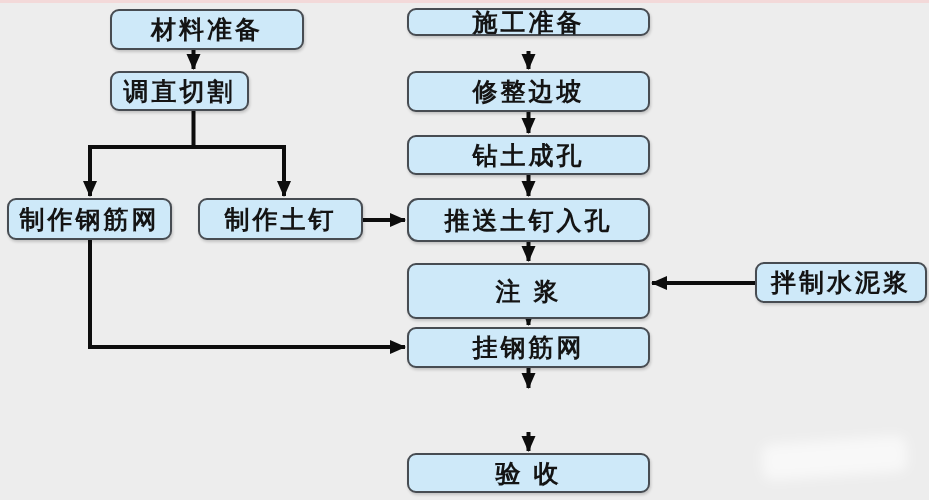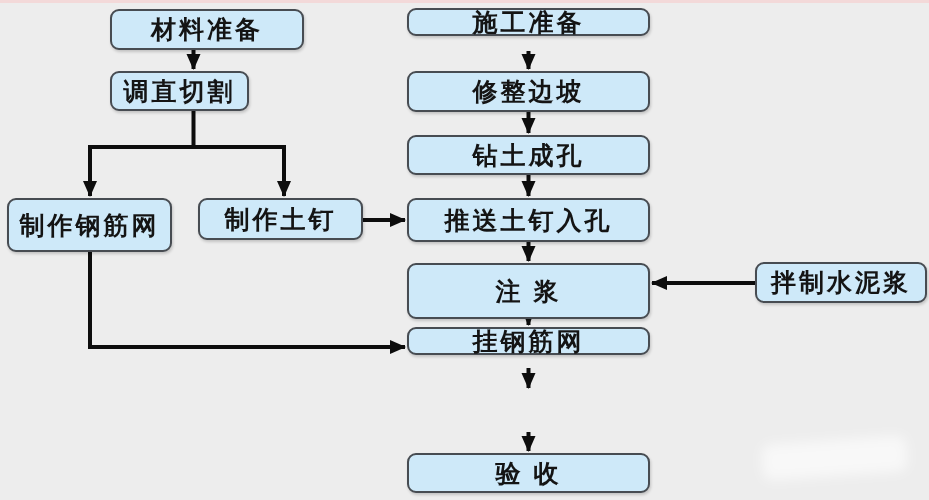--- a/index.html
+++ b/index.html
@@ -68,28 +68,28 @@
       <path d="M528.5 432 V451" marker-end="url(#ah)"></path>
 
       <path d="M755 283 H652" marker-end="url(#ah)"></path>
 
       <path d="M90 240 V347 H405" marker-end="url(#ah)"></path>
     </g>
   </svg>
 
   <div class="node" style="left:110px;top:9px;width:194px;height:41px;">材料准备</div>
   <div class="node" style="left:110px;top:71px;width:139px;height:40px;">调直切割</div>
-  <div class="node" style="left:7px;top:198px;width:165px;height:54px;">制作钢筋网</div>
+  <div class="node" style="left:7px;top:198px;width:165px;height:42px;">制作钢筋网</div>
   <div class="node" style="left:198px;top:198px;width:165px;height:42px;">制作土钉</div>
 
   <div class="node" style="left:407px;top:8px;width:243px;height:28px;">施工准备</div>
   <div class="node" style="left:407px;top:71px;width:243px;height:41px;">修整边坡</div>
   <div class="node" style="left:407px;top:135px;width:243px;height:40px;">钻土成孔</div>
-  <div class="node" style="left:407px;top:198px;width:243px;height:44px;">推送土钉入孔</div>
+  <div class="node" style="left:407px;top:198px;width:243px;height:44px;border-radius:11px;">推送土钉入孔</div>
   <div class="node" style="left:407px;top:263px;width:243px;height:56px;">注 浆</div>
-  <div class="node" style="left:407px;top:327px;width:243px;height:28px;">挂钢筋网</div>
+  <div class="node" style="left:407px;top:327px;width:243px;height:41px;">挂钢筋网</div>
   <div class="node" style="left:407px;top:453px;width:243px;height:40px;">验 收</div>
 
   <div class="node" style="left:755px;top:262px;width:172px;height:41px;">拌制水泥浆</div>
 
   <div class="watermark" style="left:762px;top:440px;width:145px;height:36px;transform:rotate(-4deg);"></div>
 
 </div>
 
 </body></html>

